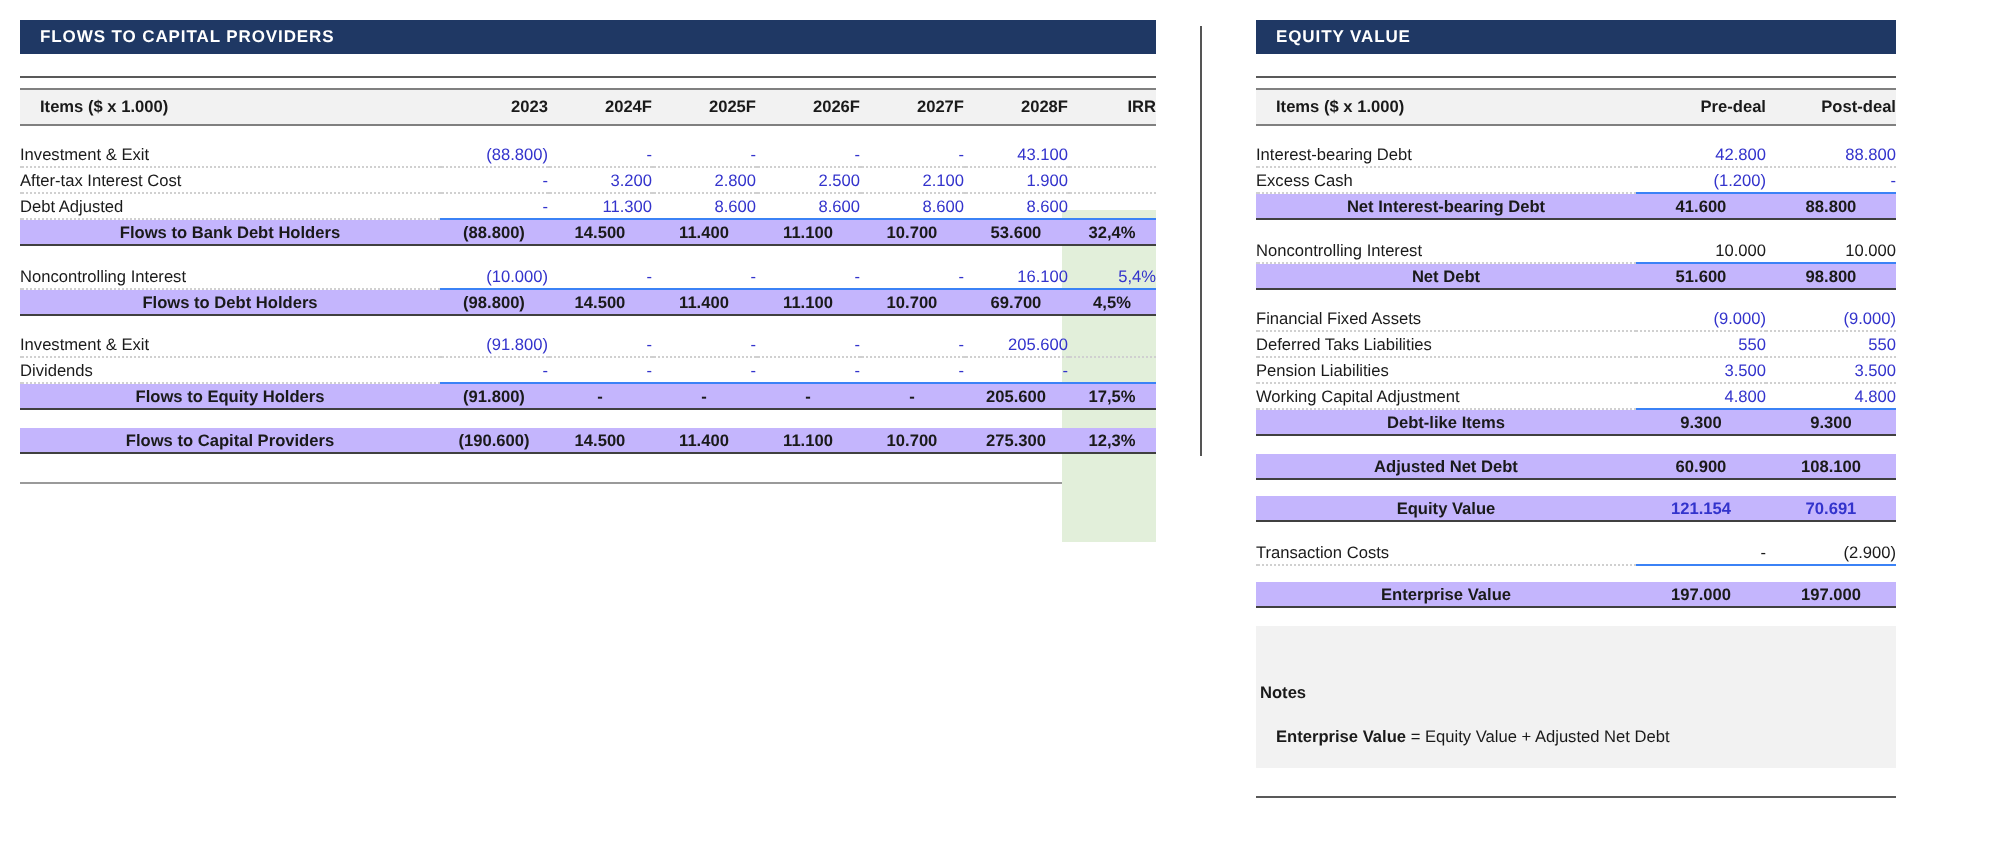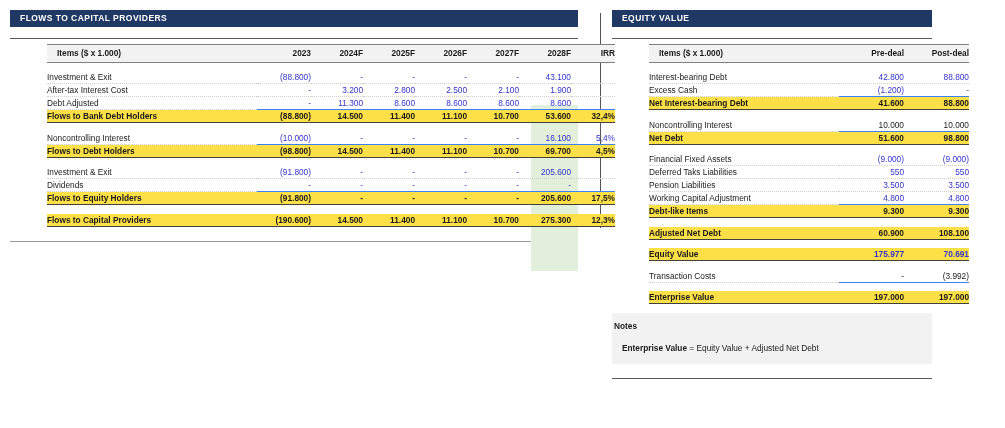--- a/index.html
+++ b/index.html
@@ -14,21 +14,21 @@
     position: relative;
     width: 1005px; height: 428px;
     overflow: hidden;
     background: #ffffff;
     border-radius: 20px;
   }
 
   
   .panel { position: absolute; top: 0; }
   #panel-left  { left: 10px;  width: 568px; }
-  #panel-right { left: 612px; width: 320px; }
+  #panel-right { left: 628px; width: 320px; }
 
   
   .section-title {
     background: #1F3864;
     color: #ffffff;
     font-size: 8.5px;
     font-weight: bold;
     letter-spacing: 0.45px;
     padding: 4px 0 4px 10px;
     height: 17px;
@@ -41,21 +41,20 @@
     margin-top: 11px;
   }
 
   
   table.fin {
     width: 100%;
     border-collapse: collapse;
     table-layout: fixed;
     font-size: 8.3px;
     color: #1a1a1a;
-    margin-left: 37px;
   }
   table.fin td, table.fin th {
     padding: 0;
     height: 12px;
     line-height: 12px;
     vertical-align: middle;
     white-space: nowrap;
     overflow: hidden;
   }
   .lbl      { text-align: left;  padding-left: 20px; }
@@ -81,22 +80,23 @@
   
   tr.item td { border-bottom: 0.8px dotted #D0D0D0; }
   
   tr.item.pre-total td.num { border-bottom: 1px solid #404040; }
   tr.item.pre-total td { border-bottom: 0.8px dotted #D0D0D0; }
   tr.item.pre-total td.num { border-bottom: 1px solid #3b82f6; }
 
   
   tr.total td {
     font-weight: bold;
-    background: #fde047;
+    background: #c4b5fd;
     border-bottom: 1.2px solid #404040;
+    text-align: center;
   }
 
   
   .v-blue  { color: #3333CC; }
   .v-black { color: #1a1a1a; }
 
   
   .irr-band {
     position: absolute;
     left: 521px; top: 66px;
@@ -124,21 +124,21 @@
   }
 
   
   .notes {
     background: #F2F2F2;
     padding: 7px 0 10px 0;
     margin-top: 9px;
   }
   .notes .notes-title {
     font-size: 8.3px; font-weight: bold; color: #1a1a1a;
-    padding-left: 2px; line-height: 13px;
+    padding-left: 2px; line-height: 13px; margin-top: 20px;
   }
   .notes .notes-line {
     font-size: 8.3px; color: #1a1a1a;
     padding-left: 10px; padding-top: 9px; line-height: 12px;
   }
   .notes .notes-line b { font-weight: bold; }
 </style>
 </head>
 <body>
 
@@ -431,32 +431,32 @@
             <td class="num v-black">60.900</td>
             <td class="num v-black">108.100</td>
           </tr>
           <tr class="spacer">
             <td></td>
             <td></td>
             <td></td>
           </tr>
           <tr class="total">
             <td class="lbl-tot">Equity Value</td>
-            <td class="num v-blue">175.977</td>
+            <td class="num v-blue">121.154</td>
             <td class="num v-blue">70.691</td>
           </tr>
           <tr class="spacer">
             <td></td>
             <td></td>
             <td></td>
           </tr>
           <tr class="item pre-total">
             <td class="lbl">Transaction Costs</td>
             <td class="num v-black">-</td>
-            <td class="num v-black">(3.992)</td>
+            <td class="num v-black">(2.900)</td>
           </tr>
           <tr class="spacer">
             <td></td>
             <td></td>
             <td></td>
           </tr>
           <tr class="total">
             <td class="lbl-tot">Enterprise Value</td>
             <td class="num v-black">197.000</td>
             <td class="num v-black">197.000</td>

